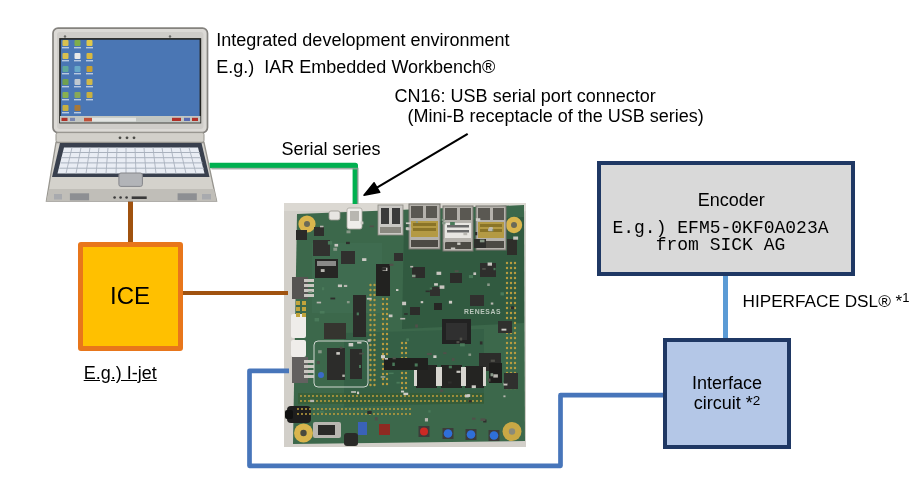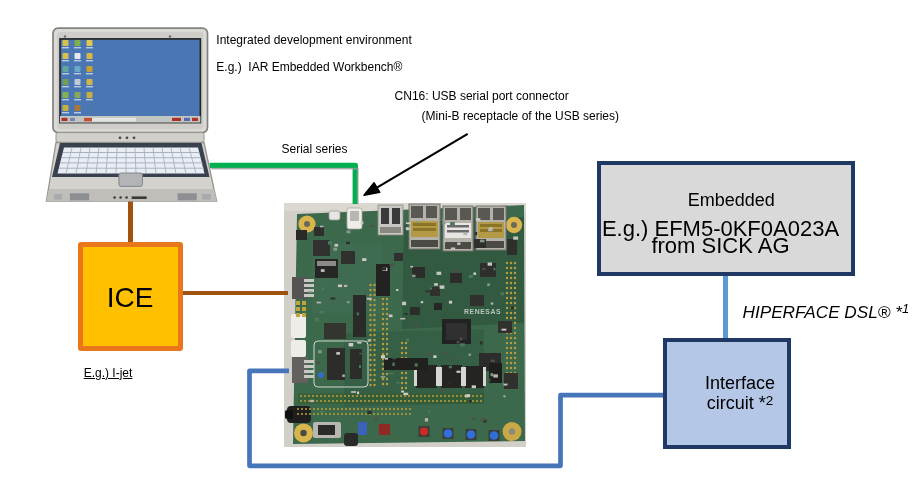--- a/index.html
+++ b/index.html
@@ -1,28 +1,28 @@
 <!DOCTYPE html>
 <html><head>
 <meta charset="utf-8">
 <style>
   html,body{margin:0;padding:0;background:#ffffff;}
   body{width:914px;height:477px;position:relative;overflow:hidden;
        font-family:"Liberation Sans",sans-serif;color:#000;}
   .abs{position:absolute;}
-  .t{font-size:12px;line-height:27.3px;white-space:nowrap;}
+  .t{font-size:18px;line-height:27.3px;white-space:nowrap;}
 </style>
 </head>
 <body>
 
 <div class="abs t" style="left:216.3px;top:26.9px;">Integrated development environment<br>E.g.)&nbsp; IAR Embedded Workbench®</div>
-<div class="abs t" style="left:394.6px;top:86px;line-height:20.4px;">CN16: USB serial port connector<br><span style="margin-left:27px;">(Mini-B receptacle of the USB series)</span></div>
+<div class="abs t" style="left:394.6px;top:86px;line-height:20.4px;">CN16: USB serial port connector<br><span style="margin-left:13px;">(Mini-B receptacle of the USB series)</span></div>
 <div class="abs t" style="left:281.5px;top:135.5px;">Serial series</div>
 <div class="abs t" style="left:83.7px;top:359.6px;text-decoration:underline;">E.g.) I-jet</div>
-<div class="abs t" style="left:742.5px;top:295px;font-size:17.2px;font-style:italic;">HIPERFACE DSL® *<span style="font-size:13px;vertical-align:4.5px;">1</span></div>
+<div class="abs t" style="left:742.5px;top:284px;font-size:17.2px;">HIPERFACE DSL® *<span style="font-size:13px;vertical-align:4.5px;">1</span></div>
 
 <svg class="abs" style="left:284px;top:203px;" width="242" height="244" viewBox="0 0 242 244">
   <rect x="0" y="0" width="242" height="244" fill="#d2cfc9"></rect>
   <rect x="0" y="0" width="242" height="8" fill="#dbd8d2"></rect>
   <polygon points="13,11 240,2 241,238 9,241" fill="#3c684b"></polygon>
 
   <polygon points="120,20 240,14 240,120 118,126" fill="#315a40"></polygon>
   <polygon points="60,130 200,126 200,200 60,204" fill="#356046"></polygon>
   <rect x="28" y="40" width="70" height="70" fill="#3f6c50"></rect>
 
@@ -657,28 +657,28 @@
 <svg class="abs" style="left:240px;top:360px;" width="440" height="117" viewBox="0 0 440 117">
   <path d="M49,10.8 H9.5 V105.8 H320.5 V35.2 H428" fill="none" stroke="#4775BA" stroke-width="4.7" stroke-linejoin="round"></path>
 </svg>
 
 <svg class="abs" style="left:358px;top:112px;" width="120" height="92" viewBox="0 0 120 92">
   <path d="M109.7,21.9 L18.9,75.6" fill="none" stroke="#000" stroke-width="2.2"></path>
   <path d="M6,83.2 L16.11,70.84 L21.71,80.30 Z" fill="#000" stroke="#000" stroke-width="1.6" stroke-linejoin="round"></path>
 </svg>
 
 <div class="abs" style="left:77.5px;top:241.5px;width:105px;height:109px;box-sizing:border-box;background:#FFC000;border:5px solid #E8761B;border-radius:3px;"></div>
-<div class="abs" style="left:77.5px;top:282px;width:105px;text-align:center;font-size:28px;">ICE</div>
+<div class="abs" style="left:77.5px;top:282px;width:105px;text-align:center;font-size:24px;">ICE</div>
 
 <div class="abs" style="left:597px;top:161px;width:258px;height:115px;box-sizing:border-box;background:#D9D9D9;border:4.3px solid #1F3864;"></div>
-<div class="abs" style="left:602.2px;top:190.3px;width:258px;text-align:center;font-size:18px;line-height:21px;">Embedded</div>
-<div class="abs" style="left:591.5px;top:219.6px;width:258px;text-align:center;font-size:22px;line-height:17.8px;">E.g.) EFM5-0KF0A023A<br>from SICK AG</div>
+<div class="abs" style="left:602.2px;top:190.3px;width:258px;text-align:center;font-size:18px;line-height:21px;">Encoder</div>
+<div class="abs" style="left:591.5px;top:219.6px;width:258px;text-align:center;font-size:18px;line-height:17.8px;font-family:Liberation Mono, monospace;">E.g.) EFM5-0KF0A023A<br>from SICK AG</div>
 
 <div class="abs" style="left:663px;top:338px;width:128px;height:111px;box-sizing:border-box;background:#B4C7E7;border:4.3px solid #1F3864;"></div>
-<div class="abs" style="left:663px;top:374.6px;width:128px;text-align:center;font-size:18px;line-height:17.7px;padding-left:13px;">Interface<br>circuit *<span style="font-size:13.5px;vertical-align:4px;">2</span></div>
+<div class="abs" style="left:663px;top:374.6px;width:128px;text-align:center;font-size:18px;line-height:17.7px;">Interface<br>circuit *<span style="font-size:13.5px;vertical-align:4px;">2</span></div>
 
 <svg class="abs" style="left:44px;top:26px;" width="184" height="180" viewBox="0 0 184 180">
 
   <rect x="9" y="2.2" width="154.5" height="104.4" rx="5" fill="#dcdad6" stroke="#84827e" stroke-width="1.7"></rect>
   <rect x="13" y="6" width="146.5" height="97" rx="3" fill="#cfcdc9"></rect>
   <circle cx="21" cy="10.5" r="1.2" fill="#6a6a66"></circle>
     <circle cx="126" cy="10.5" r="1.2" fill="#6a6a66"></circle>
 
   <rect x="16" y="12.9" width="140.4" height="83.7" fill="#4a76b4" stroke="#23231f" stroke-width="1.6"></rect>
 

